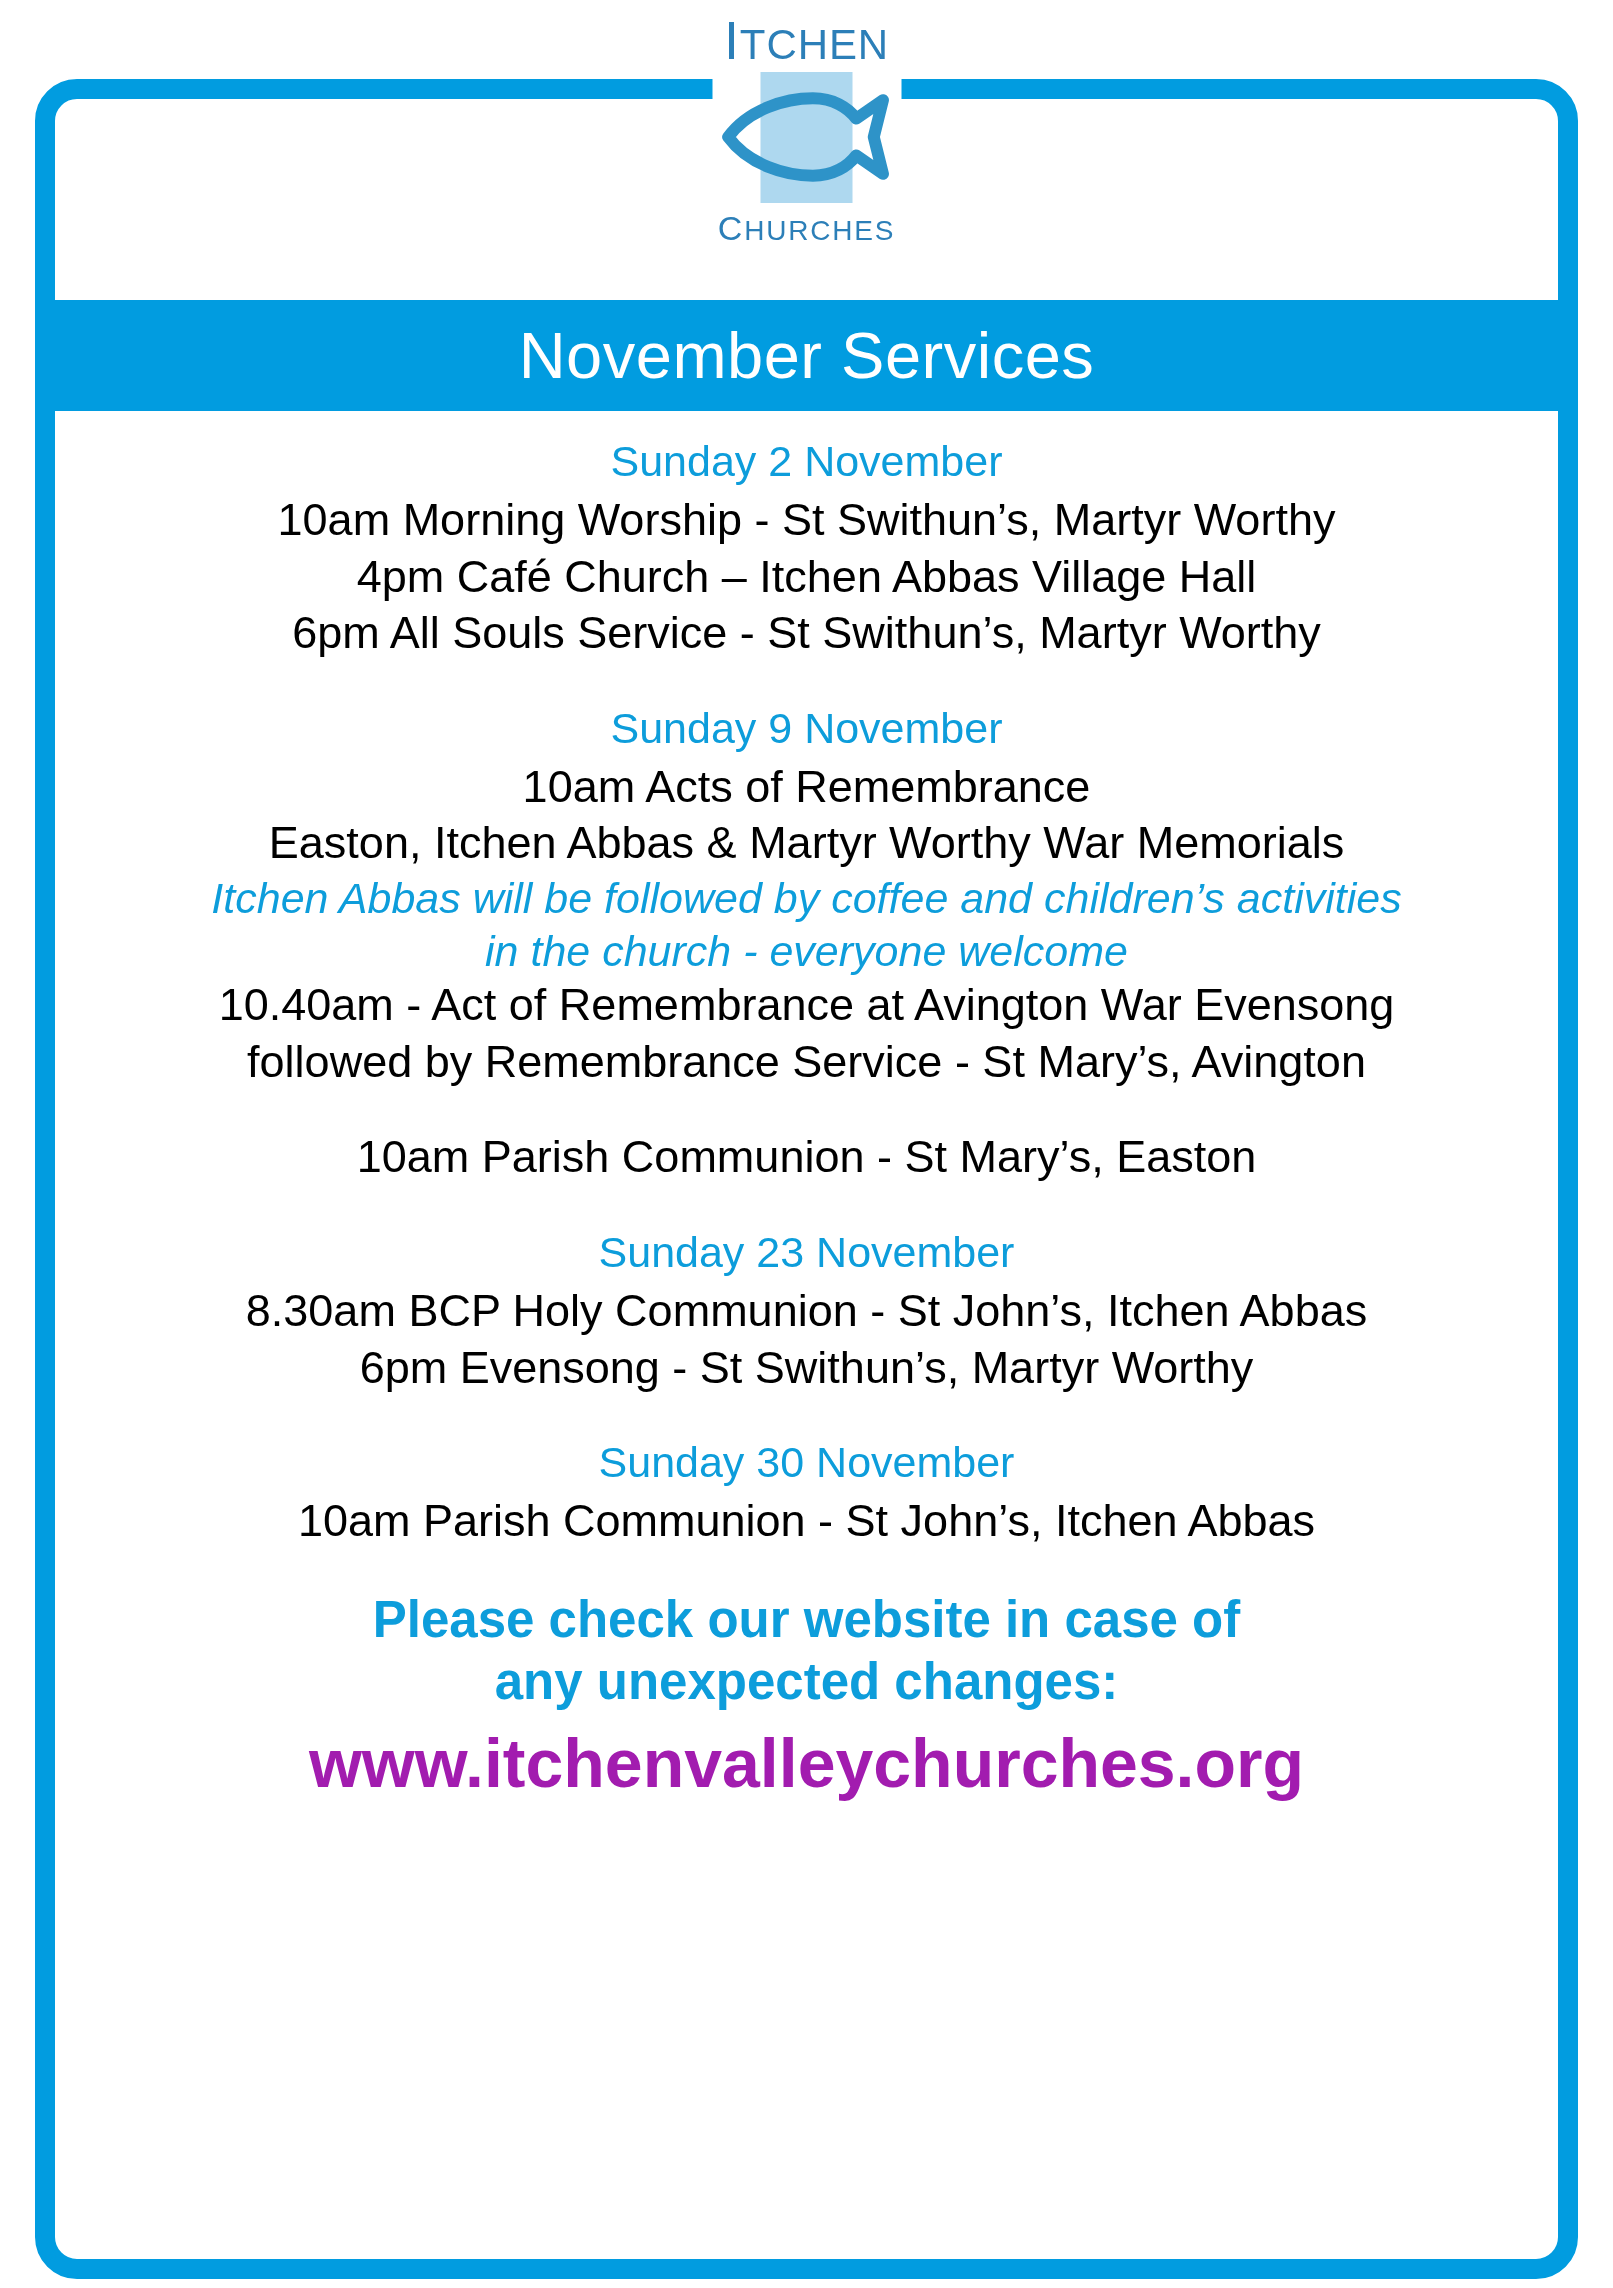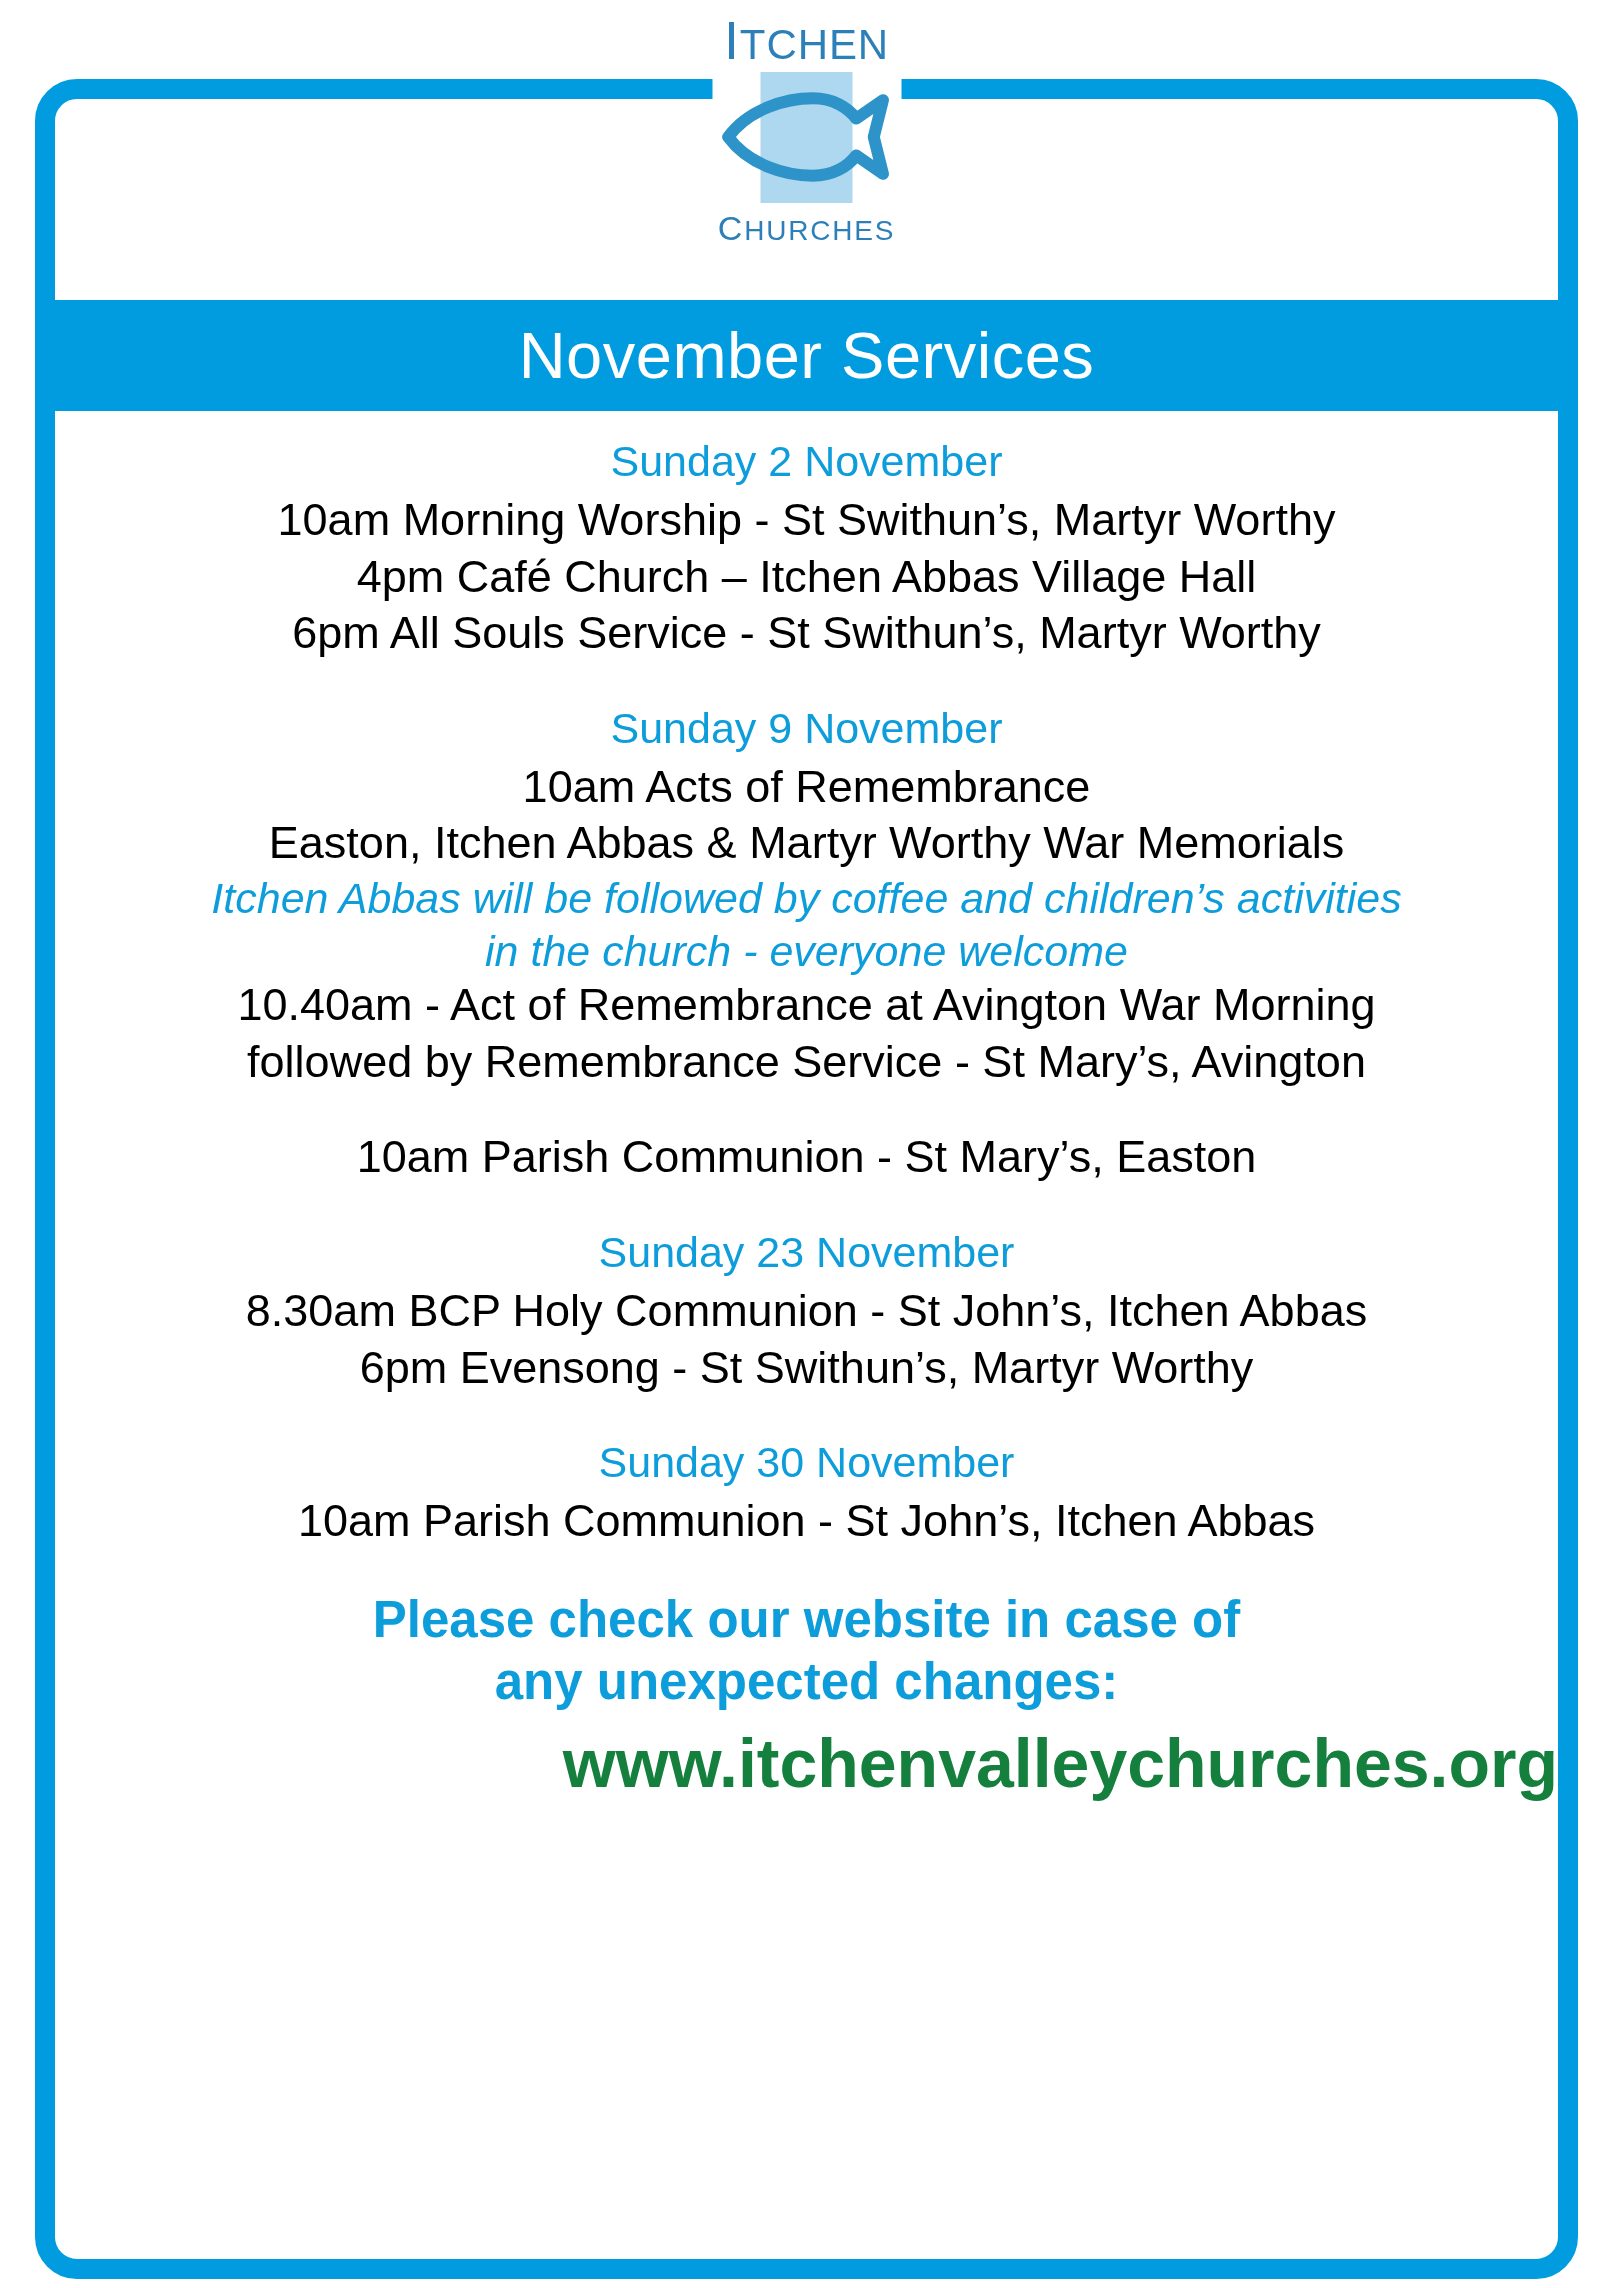--- a/index.html
+++ b/index.html
@@ -163,26 +163,25 @@
   }
 
   .footer-line {
     color: #0D9DDB;
     font-weight: bold;
     font-size: 51px;
     line-height: 1.22;
   }
 
   #footer-url {
-    color: #15803d;
+    color: #a21caf;
     font-weight: bold;
     font-size: 68px;
     line-height: 1.3;
     margin-top: 5.5px;
-    text-align: right;
   }
 </style>
 </head>
 <body>
 
 <div id="poster">
 
   <div id="frame"></div>
 
   <div id="logo-mask"></div>
@@ -208,21 +207,21 @@
           <div class="svc-line">10am Morning Worship - St Swithun’s, Martyr Worthy</div>
           <div class="svc-line">4pm Café Church – Itchen Abbas Village Hall</div>
           <div class="svc-line">6pm All Souls Service - St Swithun’s, Martyr Worthy</div>
         </div>
         <div class="svc-block">
           <div class="svc-heading">Sunday 9 November</div>
           <div class="svc-line"><b>10am</b><span> Acts of Remembrance</span></div>
           <div class="svc-line">Easton, Itchen Abbas &amp; Martyr Worthy War Memorials</div>
           <div class="svc-line note">Itchen Abbas will be followed by coffee and children’s activities</div>
           <div class="svc-line note">in the church - everyone welcome</div>
-          <div class="svc-line"><b>10.40am</b><span> - Act of Remembrance at Avington War Morning</span></div>
+          <div class="svc-line"><b>10.40am</b><span> - Act of Remembrance at Avington War Evensong</span></div>
           <div class="svc-line">followed by Remembrance Service - St Mary’s, Avington</div>
         </div>
         <div class="svc-block">
           <div class="svc-line">10am Parish Communion - St Mary’s, Easton</div>
         </div>
         <div class="svc-block">
           <div class="svc-heading">Sunday 23 November</div>
           <div class="svc-line">8.30am BCP Holy Communion - St John’s, Itchen Abbas</div>
           <div class="svc-line">6pm Evensong - St Swithun’s, Martyr Worthy</div>
         </div>

